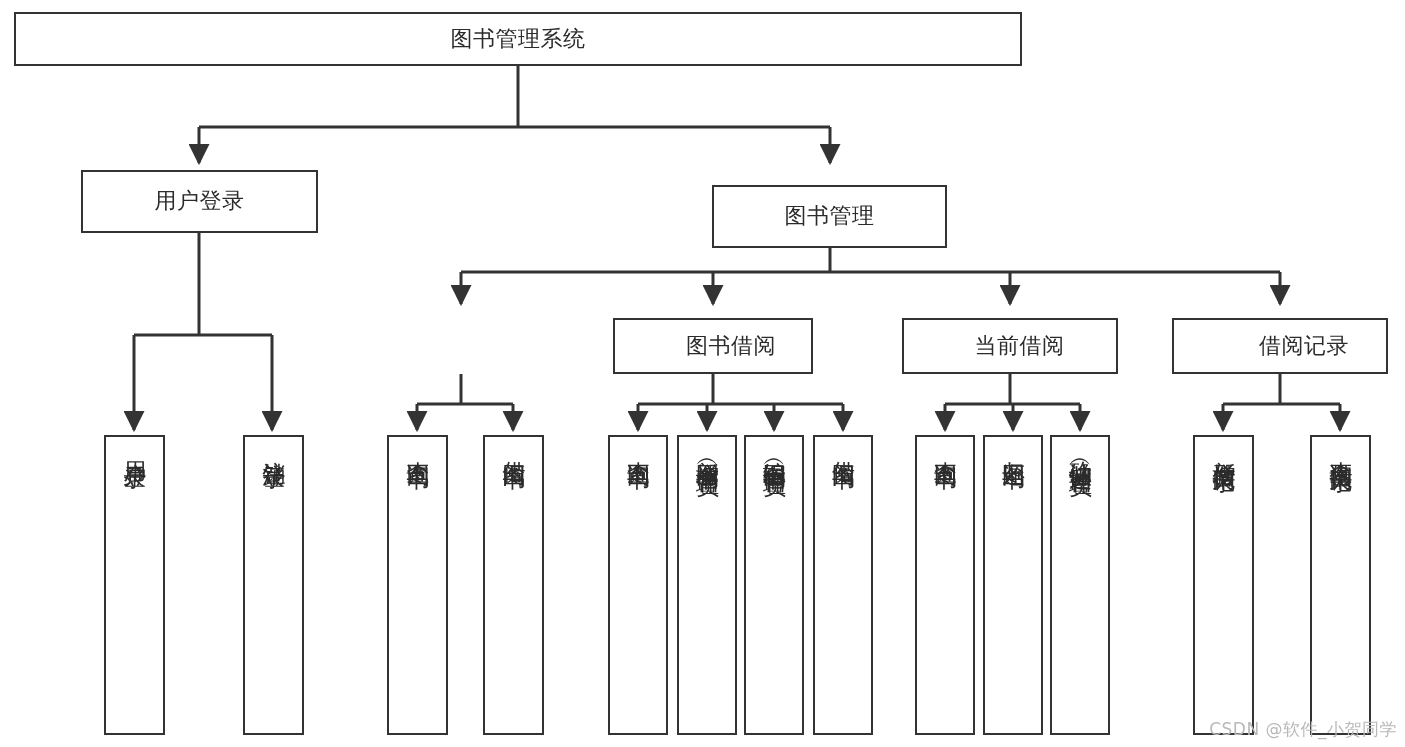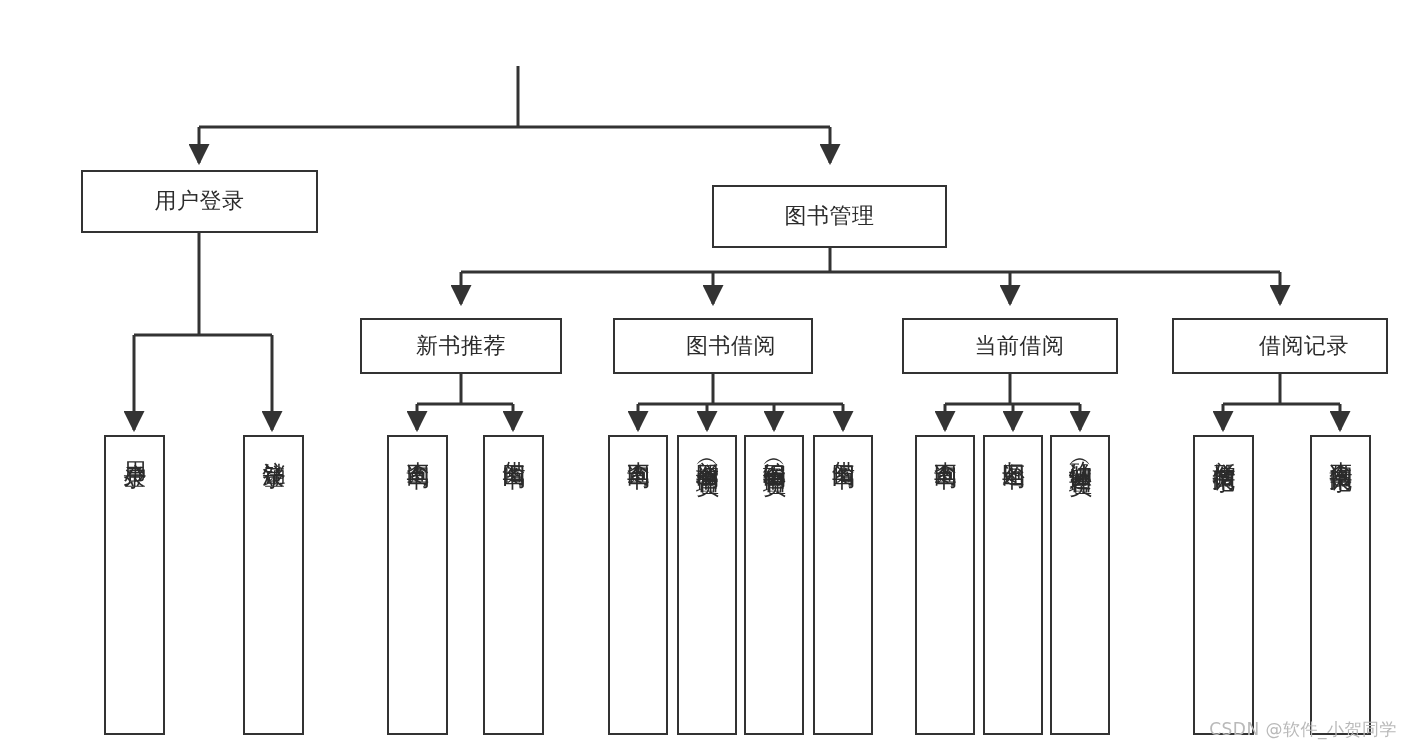--- a/index.html
+++ b/index.html
@@ -120,31 +120,31 @@
       <path d="M 1013 404 L 1013 430" marker-end="url(#arrow)"></path>
       <path d="M 1080 404 L 1080 430" marker-end="url(#arrow)"></path>
 
       <path d="M 1280 374 L 1280 404"></path>
       <path d="M 1223 404 L 1340 404"></path>
       <path d="M 1223 404 L 1223 430" marker-end="url(#arrow)"></path>
       <path d="M 1340 404 L 1340 430" marker-end="url(#arrow)"></path>
     </g>
   </svg>
 
+  <div class="node h" style="left:14px; top:12px; width:1008px; height:54px;">
+    <span class="label">图书管理系统</span>
+  </div>
 
   <div class="node h" style="left:81px; top:170px; width:237px; height:63px;">
     <span class="label">用户登录</span>
   </div>
   <div class="node h" style="left:712px; top:170px; width:235px; height:63px;margin-top:15px;">
     <span class="label">图书管理</span>
   </div>
 
-  <div class="node h" style="left:360px; top:318px; width:202px; height:56px;">
-    <span class="label">新书推荐</span>
-  </div>
   <div class="node h" style="left:613px; top:318px; width:200px; height:56px;padding-left:36px;">
     <span class="label">图书借阅</span>
   </div>
   <div class="node h" style="left:902px; top:318px; width:216px; height:56px;padding-left:19px;">
     <span class="label">当前借阅</span>
   </div>
   <div class="node h" style="left:1172px; top:318px; width:216px; height:56px;padding-left:48px;">
     <span class="label">借阅记录</span>
   </div>
 

